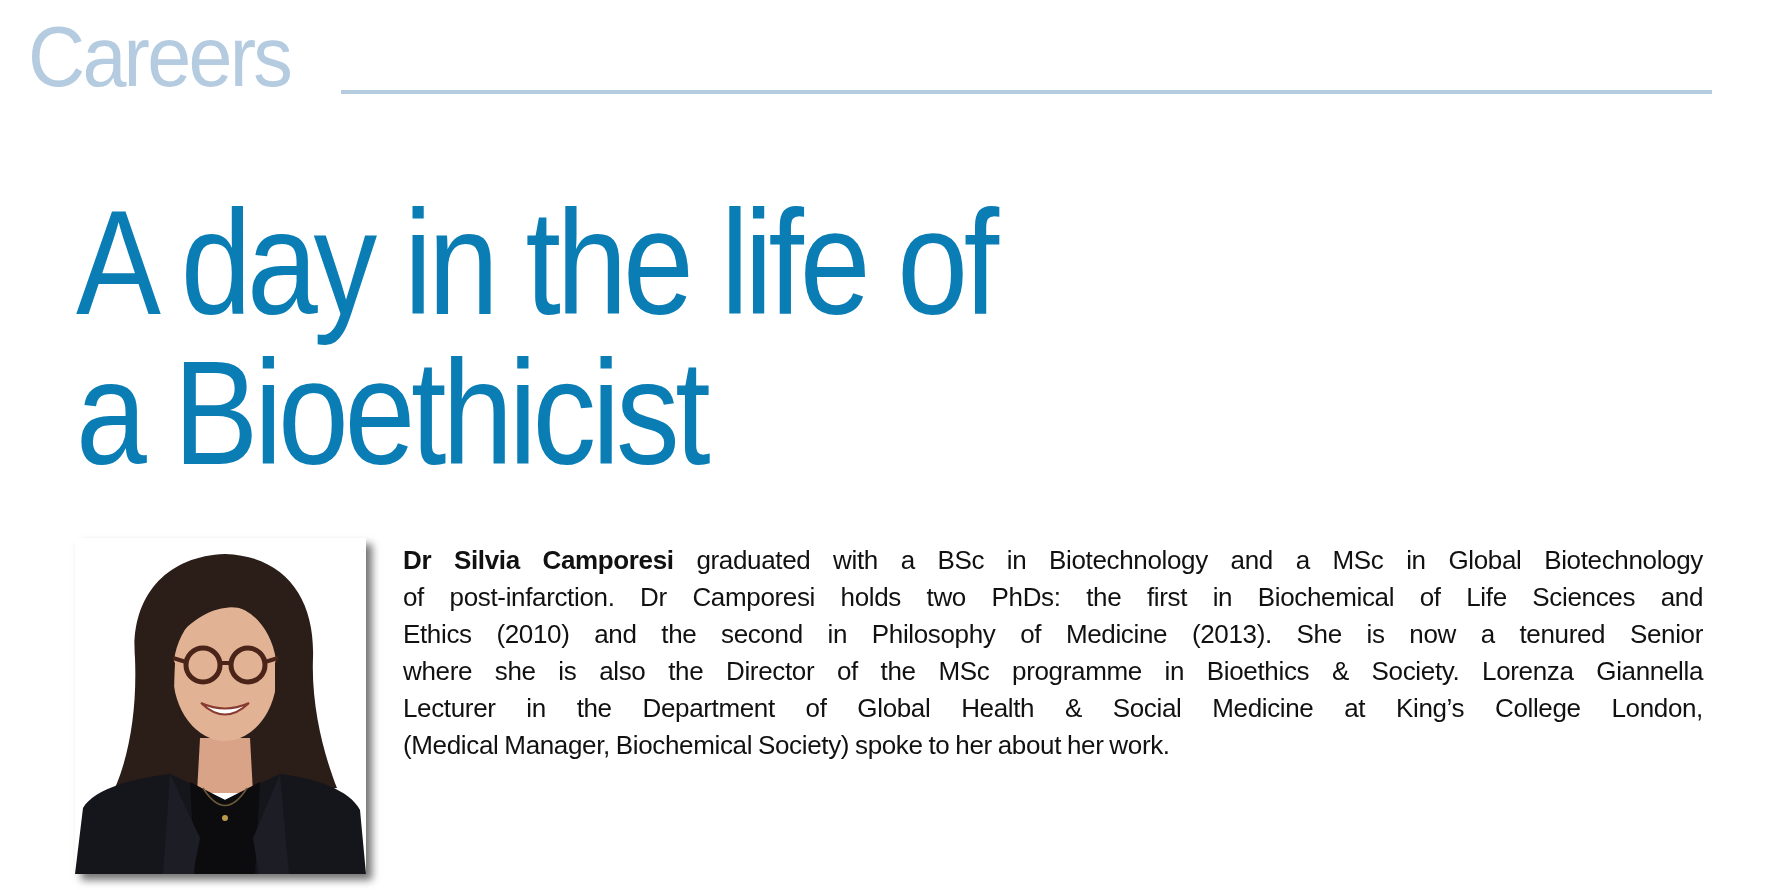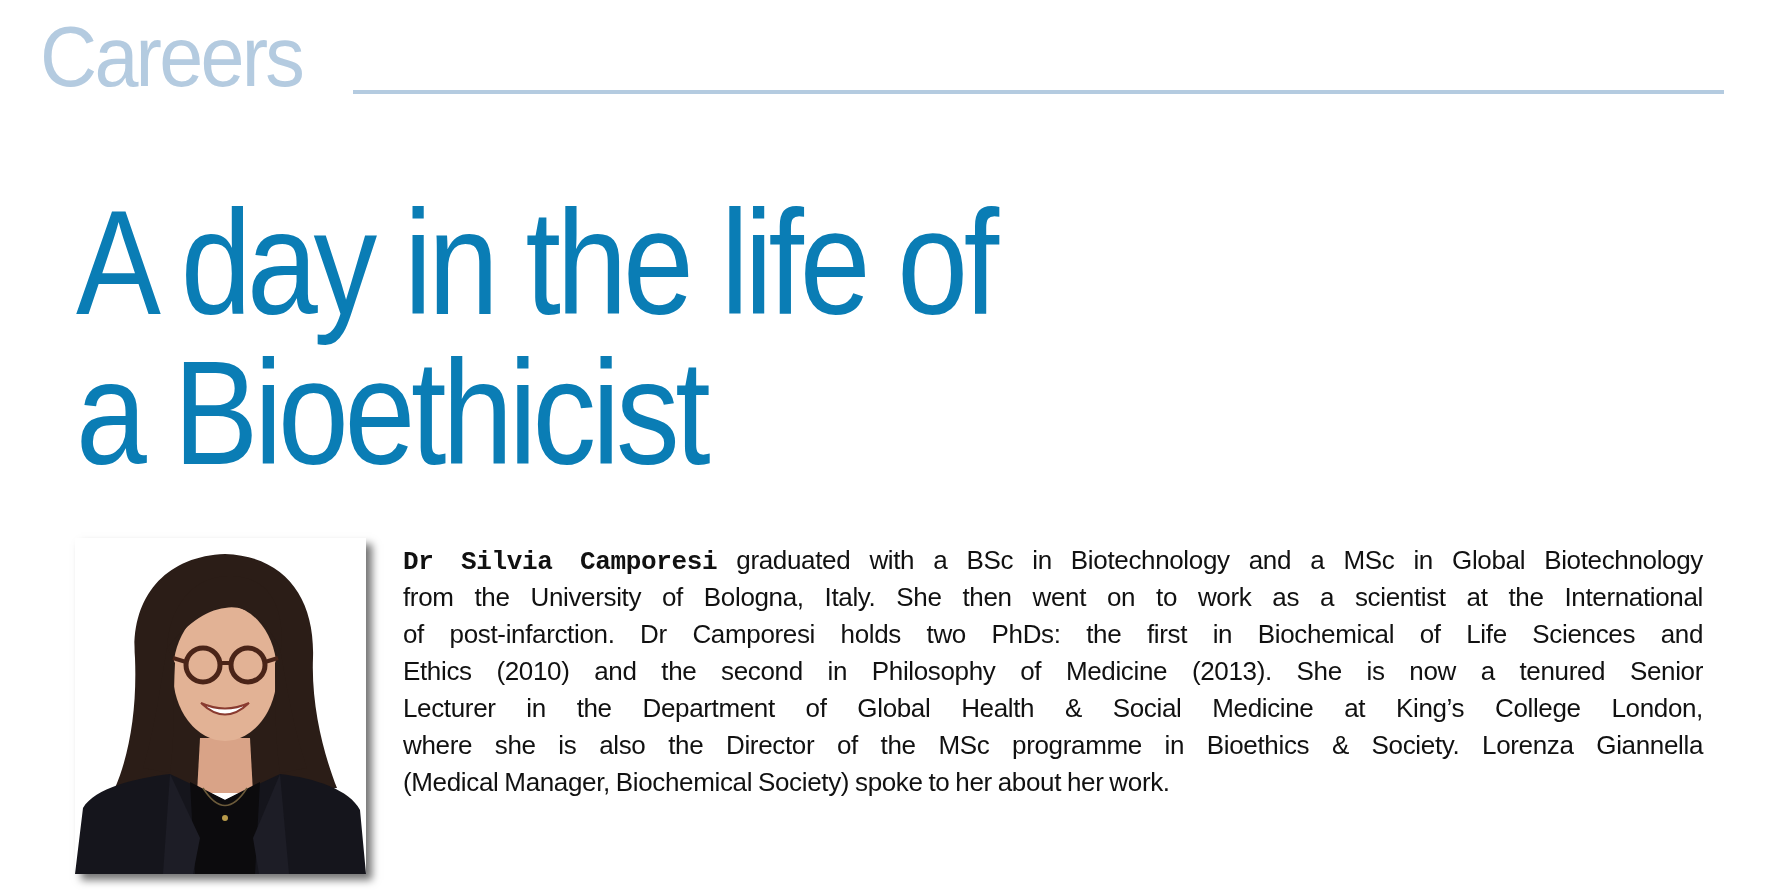--- a/index.html
+++ b/index.html
@@ -9,21 +9,21 @@
     }
     body {
       width: 1768px;
       height: 890px;
       position: relative;
       overflow: hidden;
       font-family: "Liberation Sans", sans-serif;
     }
     .section-header {
       position: absolute;
-      left: 40px;
+      left: 28px;
       top: 6px;
       width: 1690px;
       height: 100px;
     }
     .section-label {
       position: absolute;
       left: 0;
       top: 0;
       font-family: "Liberation Sans", sans-serif;
       font-weight: normal;
@@ -94,21 +94,20 @@
       letter-spacing: -0.35px;
       word-spacing: -1px;
       height: 37px;
       overflow: visible;
     }
     .intro .line.last {
       text-align-last: left;
     }
     .intro .name {
       font-weight: bold;
-      font-family: Liberation Mono, monospace;
     }
   </style>
 </head>
 <body style="--label-color: #b4cbe0; --title-color: #0a7db5;">
 
 <div class="section-header">
   <div class="section-label">Careers</div>
   <div class="header-rule"></div>
 </div>
 
@@ -144,19 +143,18 @@
     <path d="M95 236 L125 300 L118 336 L88 336 Z" fill="#1d1d26"></path>
     <path d="M205 236 L178 300 L184 336 L214 336 Z" fill="#1d1d26"></path>
 
     <path d="M128 250 Q150 285 172 250" fill="none" stroke="#6b5a3a" stroke-width="1.5"></path>
     <circle cx="150" cy="280" r="3" fill="#b89a4a"></circle>
   </svg>
 </div>
 
 <div class="intro" style="color: rgb(17, 17, 17);">
   <span class="line"><span class="name">Dr Silvia Camporesi</span><span> graduated with a BSc in Biotechnology and a MSc in Global Biotechnology</span></span>
-  <span class="line">from the University of Bologna, Italy. She then went on to work as a scientist at the International</span>
   <span class="line">of post-infarction. Dr Camporesi holds two PhDs: the first in Biochemical of Life Sciences and</span>
   <span class="line">Ethics (2010) and the second in Philosophy of Medicine (2013). She is now a tenured Senior</span>
+  <span class="line">where she is also the Director of the MSc programme in Bioethics &amp; Society. Lorenza Giannella</span>
   <span class="line">Lecturer in the Department of Global Health &amp; Social Medicine at King’s College London,</span>
-  <span class="line">where she is also the Director of the MSc programme in Bioethics &amp; Society. Lorenza Giannella</span>
   <span class="line last">(Medical Manager, Biochemical Society) spoke to her about her work.</span>
 </div>
 
 </body></html>

